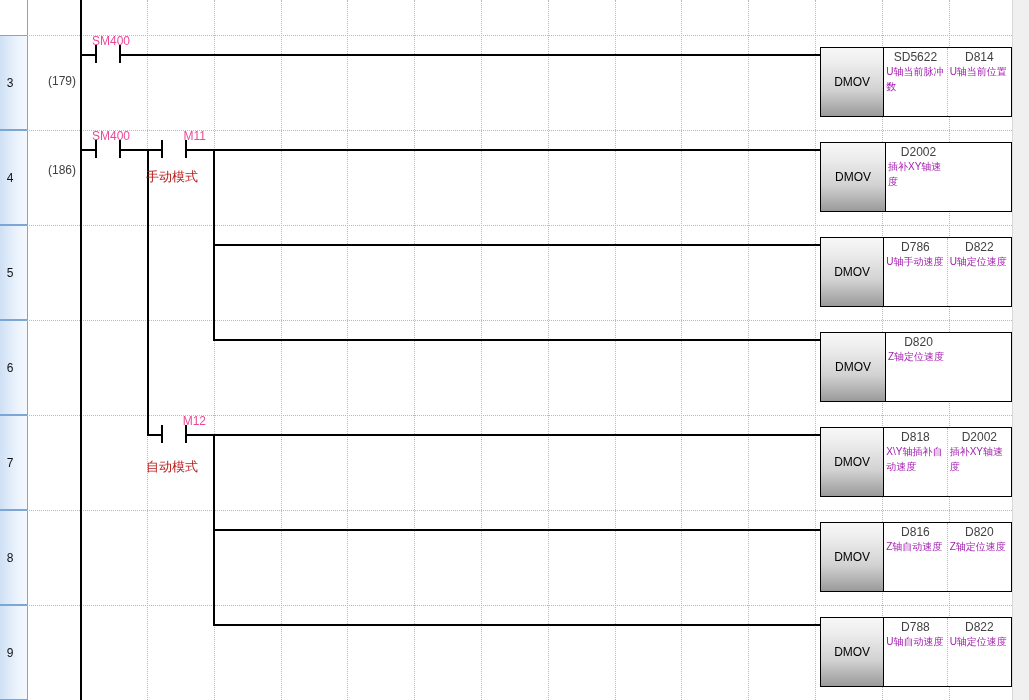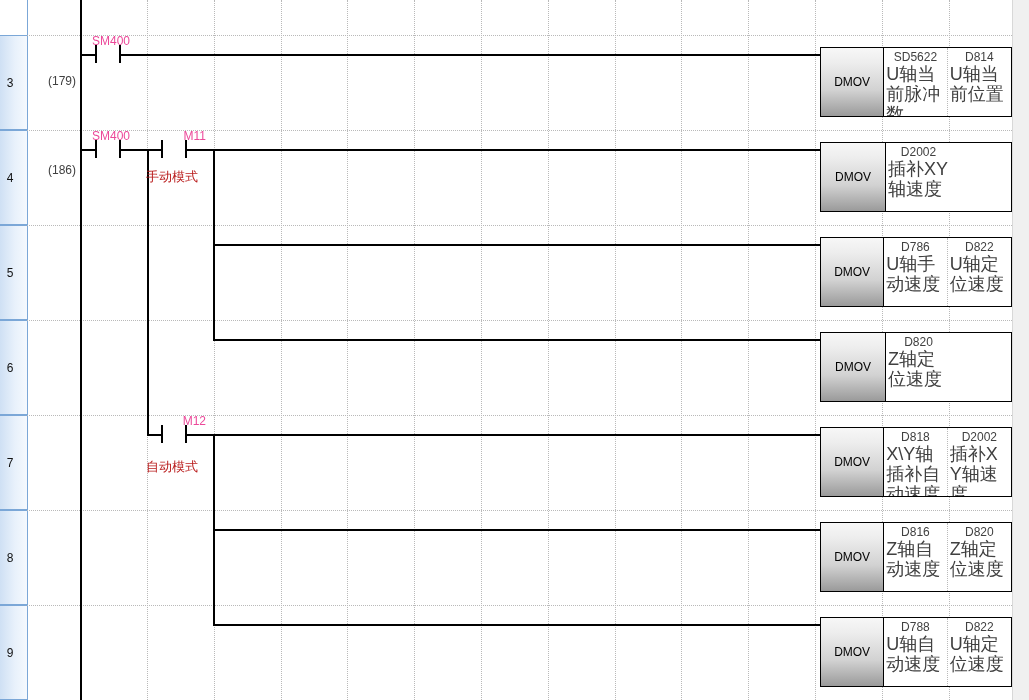--- a/index.html
+++ b/index.html
@@ -156,23 +156,23 @@
   }
   .instr .operand:last-child { border-right: none; }
   .instr .operand .dev {
     color: #404040;
     font-size: 12px;
     text-align: center;
     line-height: 14px;
     white-space: nowrap;
   }
   .instr .operand .cmt {
-    color: #404040;
-    font-size: 18px;
-    line-height: 20px;
+    color: #a21caf;
+    font-size: 10px;
+    line-height: 15px;
     word-break: break-all;
   }
 </style>
 </head>
 <body>
 
 <div id="app">
 
   <div class="gutter" id="gutter">
       <div class="gutter-cell" style="top: 35px; height: 95px;">

